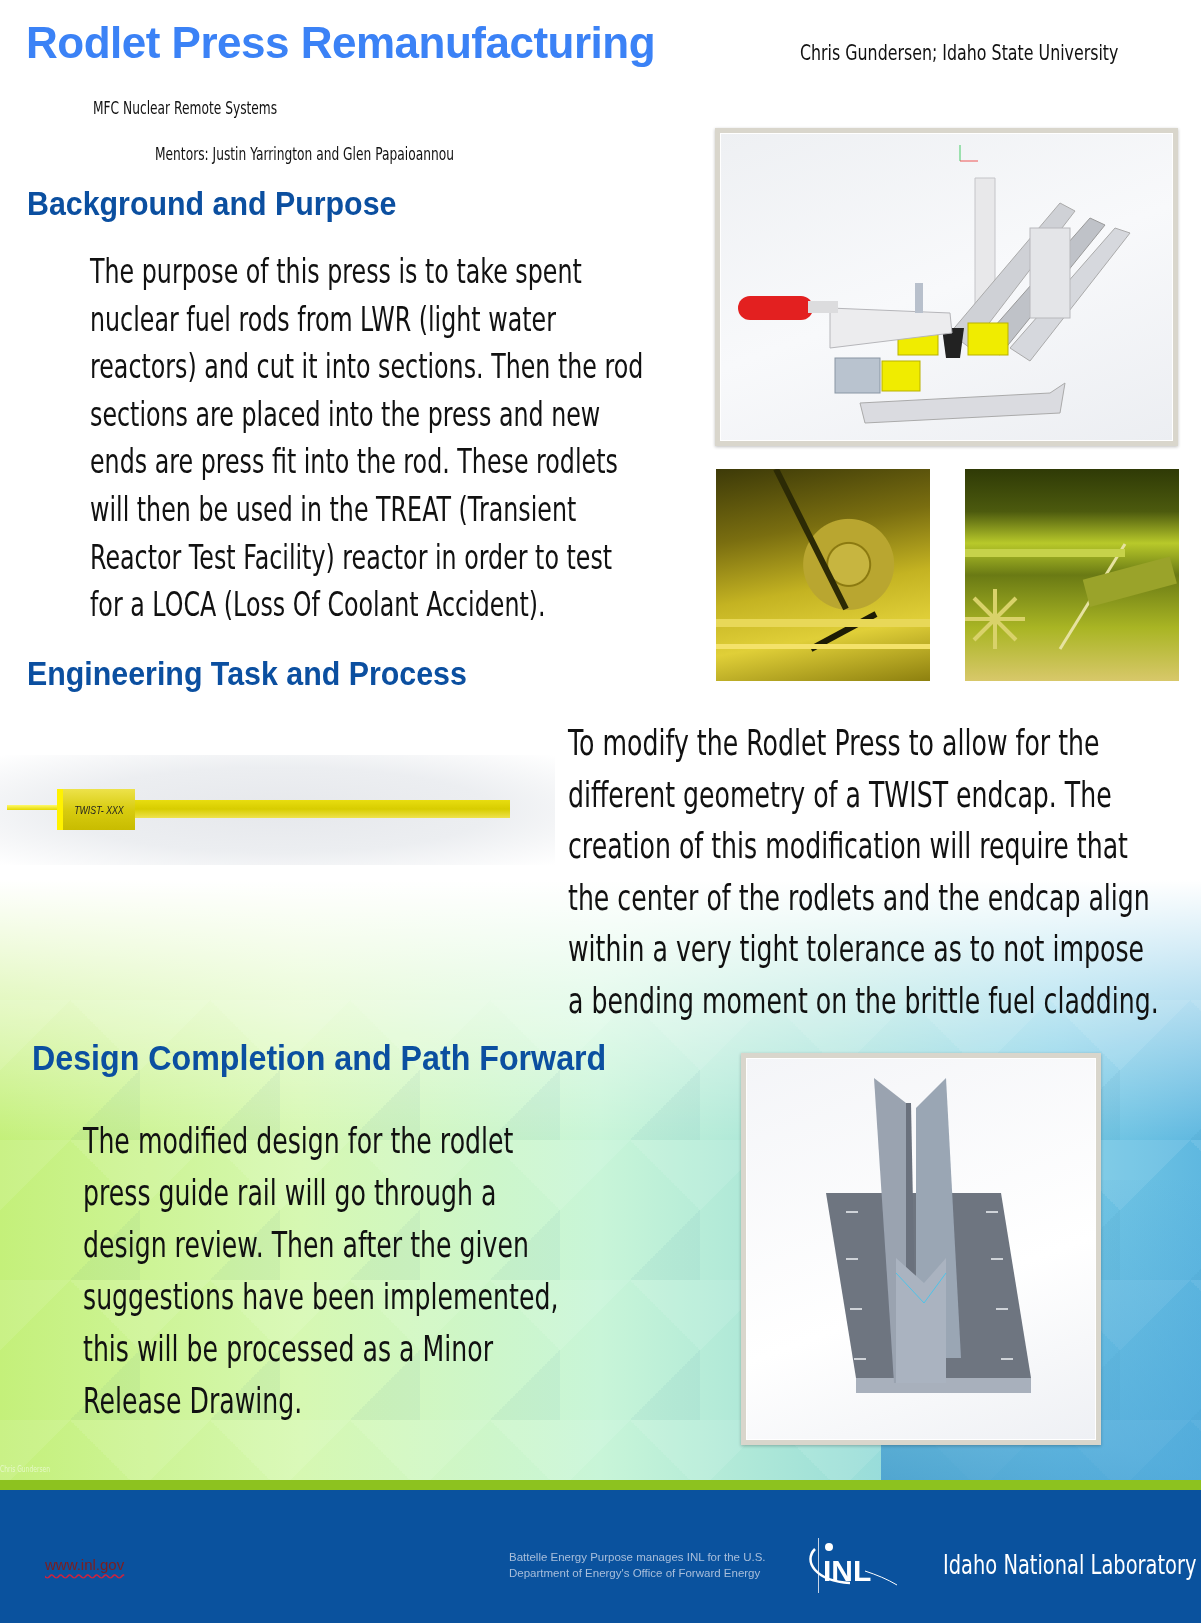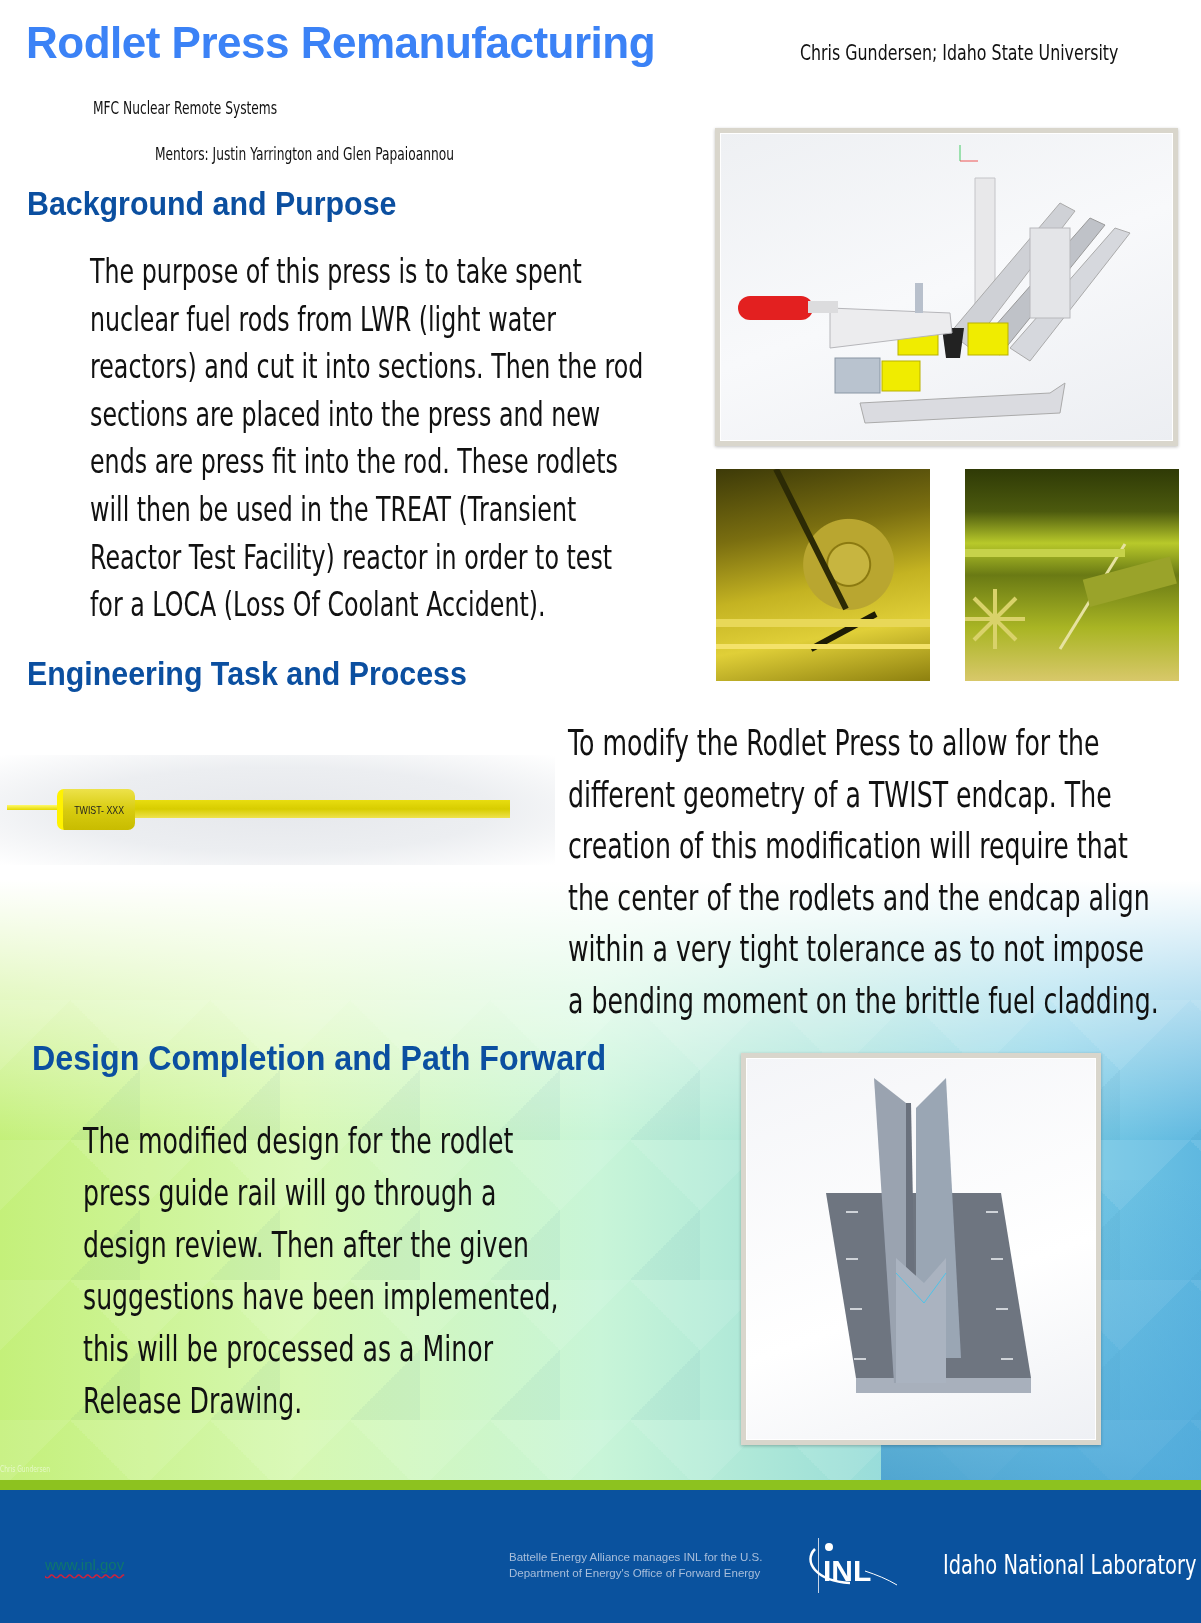--- a/index.html
+++ b/index.html
@@ -89,38 +89,38 @@
     position: absolute; left: 0; top: 755px; width: 555px; height: 110px;
     background: radial-gradient(ellipse at center, #e6e8ec 0%, #eceef1 55%, rgba(255,255,255,0) 100%);
   }
   .rod-tip {
     position: absolute; left: 7px; top: 805px; width: 52px; height: 5px;
     background: linear-gradient(180deg, #fff96a, #e4d800);
   }
   .rod-cap {
     position: absolute; left: 57px; top: 789px; width: 78px; height: 41px;
     background: linear-gradient(180deg, #ede24a 0%, #d8cc10 50%, #c8bc00 100%);
-    border-left: 6px solid #fff200; border-radius: 7px;
-    display: flex; align-items: center; justify-content: center;
+    border-left: 6px solid #fff200; border-radius: 0;
+    display: flex; align-items: center; justify-content: center; font-style: italic;
   }
   .rod-cap span { font-size: 11px; color: #222; transform: scaleX(0.8); white-space: nowrap; }
   .rod-body {
     position: absolute; left: 135px; top: 800px; width: 375px; height: 18px;
     background: linear-gradient(180deg, #e8dd10 0%, #d8cd00 50%, #eee24c 100%);
   }
 
   .watermark {
     position: absolute; left: 0; top: 1465px; font-size: 8px; color: rgba(255,255,255,0.55);
     transform: scaleX(0.75); transform-origin: left top;
   }
 
   .green-stripe { position: absolute; left: 0; top: 1480px; width: 1201px; height: 10px; background: #8dc21f; }
   .footer { position: absolute; left: 0; top: 1490px; width: 1201px; height: 133px; background: #0a529e; }
   .footer-link {
-    position: absolute; left: 45px; top: 1556px; font-size: 15px; color: #0f766e;
+    position: absolute; left: 45px; top: 1556px; font-size: 15px; color: #7f1d1d;
     text-decoration: underline wavy #d0213c; text-underline-offset: 3px;
   }
   .footer-note {
     position: absolute; left: 509px; top: 1549px; font-size: 11.5px; line-height: 16px;
     color: #a8bedb; white-space: nowrap;
   }
   .footer-divider { position: absolute; left: 818px; top: 1538px; width: 1px; height: 55px; background: #c7d4e6; }
   .inl-logo {
     position: absolute; left: 805px; top: 1541px; width: 95px; height: 46px;
   }
@@ -246,21 +246,21 @@
     </g>
   </svg>
 </div>
 
 <div class="watermark narrow">Chris Gundersen</div>
 
 <div class="green-stripe"></div>
 <div class="footer"></div>
 <a class="footer-link">www.inl.gov</a>
 <div class="footer-note">
-  <div>Battelle Energy Alliance manages INL for the U.S.</div>
+  <div>Battelle Energy Purpose manages INL for the U.S.</div>
   <div>Department of Energy's Office of Forward Energy</div>
 </div>
 <div class="footer-divider"></div>
 <div class="inl-logo">
   <svg width="95" height="46" viewBox="0 0 95 46">
     <path d="M10 8 C -2 20, 10 40, 45 42" fill="none" stroke="#fff" stroke-width="2.5"></path>
     <circle cx="24" cy="6" r="4" fill="#fff"></circle>
     <text x="18" y="40" fill="#fff" font-family="Liberation Sans, sans-serif" font-weight="bold" font-size="30">INL</text>
     <path d="M60 30 C 72 34, 82 38, 92 44" fill="none" stroke="#fff" stroke-width="1"></path>
   </svg>

